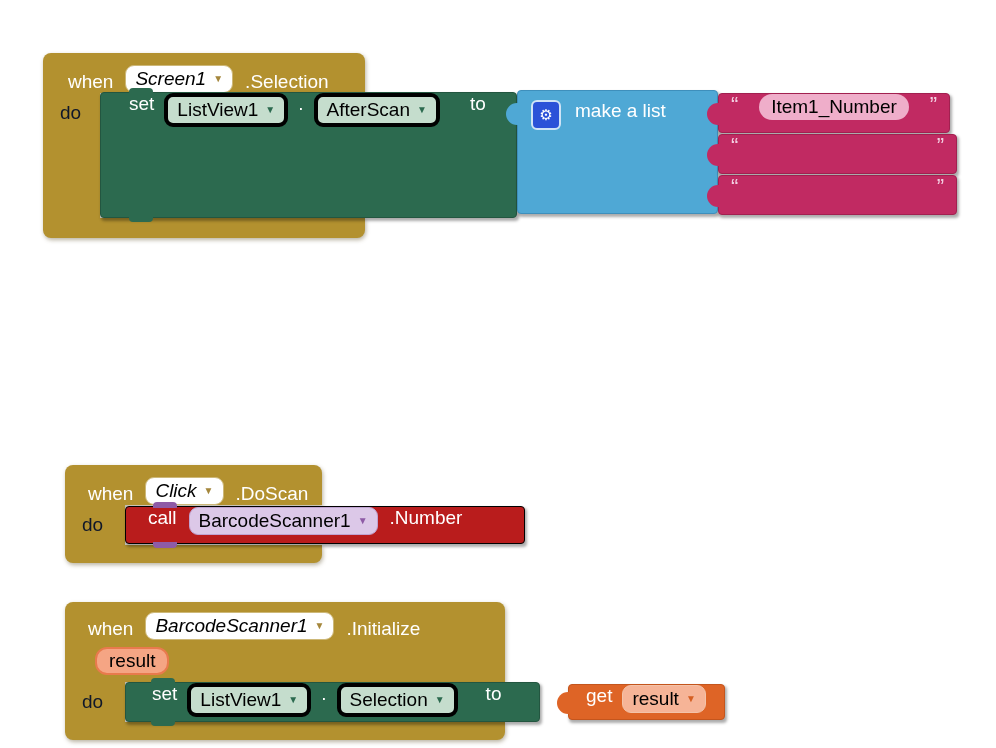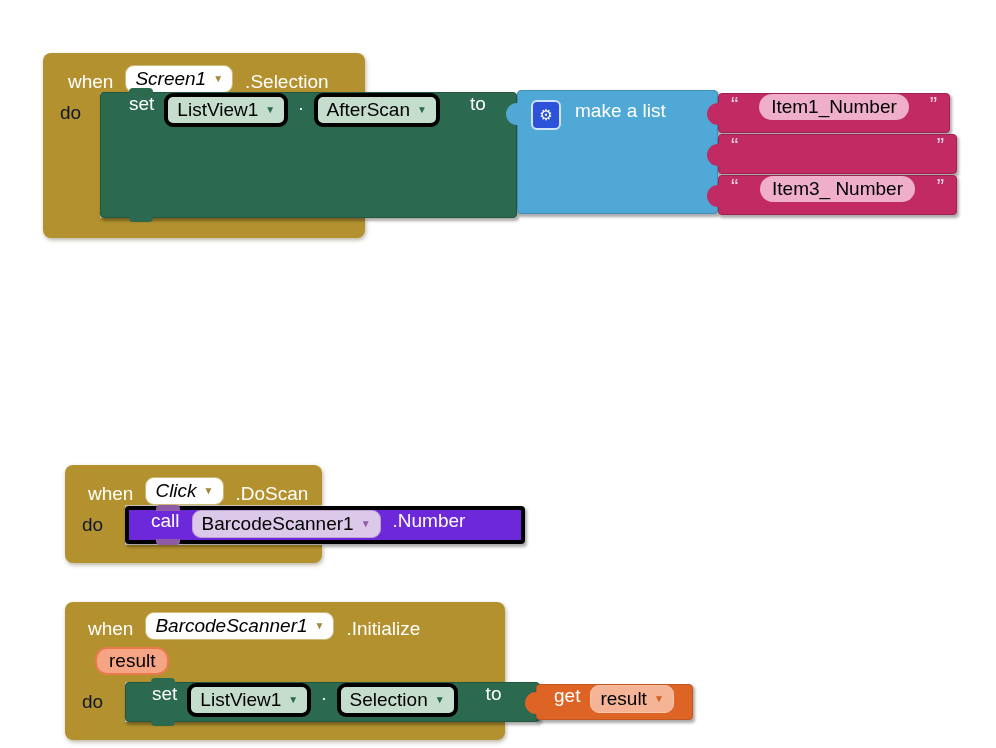--- a/index.html
+++ b/index.html
@@ -10,21 +10,21 @@
   .olive-group{position:absolute;z-index:1;filter:drop-shadow(1.5px 2.5px 2px rgba(70,55,10,.38));}
   .olive{background:#B3912F;}
   .hdr{border-radius:8px 8px 0 0;display:flex;align-items:flex-end;gap:12px;}
   .lip{border-radius:0 0 8px 8px;}
   
   .vblock{position:absolute;box-sizing:border-box;border-radius:4px;
           box-shadow:1.5px 2.5px 3px rgba(0,0,0,.33);}
   .green{background:#2C6A4F;border:1px solid #235640;z-index:2;}
   .blue{background:#4FA8D5;border:1px solid #3E8FBC;z-index:2;}
   .magenta{background:#C12A62;border:1px solid #A22050;z-index:3;}
-  .purple{background:#6d28d9;border:4px solid #000000;z-index:2;}
+  .purple{background:#b91c1c;border:1px solid #000000;z-index:2;}
   .orange{background:#DE6426;border:1px solid #C4551D;z-index:3;}
   
   .lbl{color:#fff;font-size:19px;white-space:nowrap;}
   .row{display:flex;align-items:flex-start;gap:10px;}
   
   .dd{display:inline-flex;align-items:center;gap:7px;border-radius:9px;padding:1px 9px;
       font-size:19px;color:#000;line-height:24px;white-space:nowrap;cursor:pointer;}
   .tri{font-size:10px;line-height:1;}
   .dd-beige{background:#ffffff;border:1px solid #CDB878;font-style:italic;}.dd-beige .tri{color:#A5873C;}
   .dd-green{background:#C5DDCD;border:4px solid #000000;}.dd-green .tri{color:#2C6A4F;}
@@ -111,21 +111,20 @@
     <div class="plug magenta-p"></div>
     <div class="row" style="height:100%;padding:0 12px;justify-content:space-between;">
       <span class="quote">“</span>
       <span class="quote">”</span>
     </div>
   </div>
   <div class="vblock magenta" style="left:718px;top:175px;width:239px;height:40px;">
     <div class="plug magenta-p"></div>
     <div class="row" style="height:100%;padding:0 12px;justify-content:space-between;">
       <span class="quote">“</span>
-      <span class="strfield">Item3_ Number</span>
       <span class="quote">”</span>
     </div>
   </div>
 
   <div class="olive-group" style="left:65px;top:465px;width:257px;height:98px;">
     <div class="abs olive hdr" style="left:0;top:0;width:257px;height:40px;padding-left:23px;">
       <span class="lbl">when</span>
       <span class="dd dd-beige">
         <span>Click</span>
         <span class="tri">▼</span>
@@ -180,21 +179,21 @@
       </span>
       <span class="lbl">.</span>
       <span class="dd dd-green">
         <span>Selection</span>
         <span class="tri">▼</span>
       </span>
       <span class="lbl" style="margin-left:18px;">to</span>
     </div>
   </div>
 
-  <div class="vblock orange" style="left:536px;top:684px;width:157px;height:36px;">
+  <div class="vblock orange" style="left:568px;top:684px;width:157px;height:36px;">
     <div class="plug orange-p"></div>
     <div class="row" style="height:100%;padding-left:17px;">
       <span class="lbl">get</span>
       <span class="dd dd-salmon">
         <span>result</span>
         <span class="tri">▼</span>
       </span>
     </div>
   </div>
 

